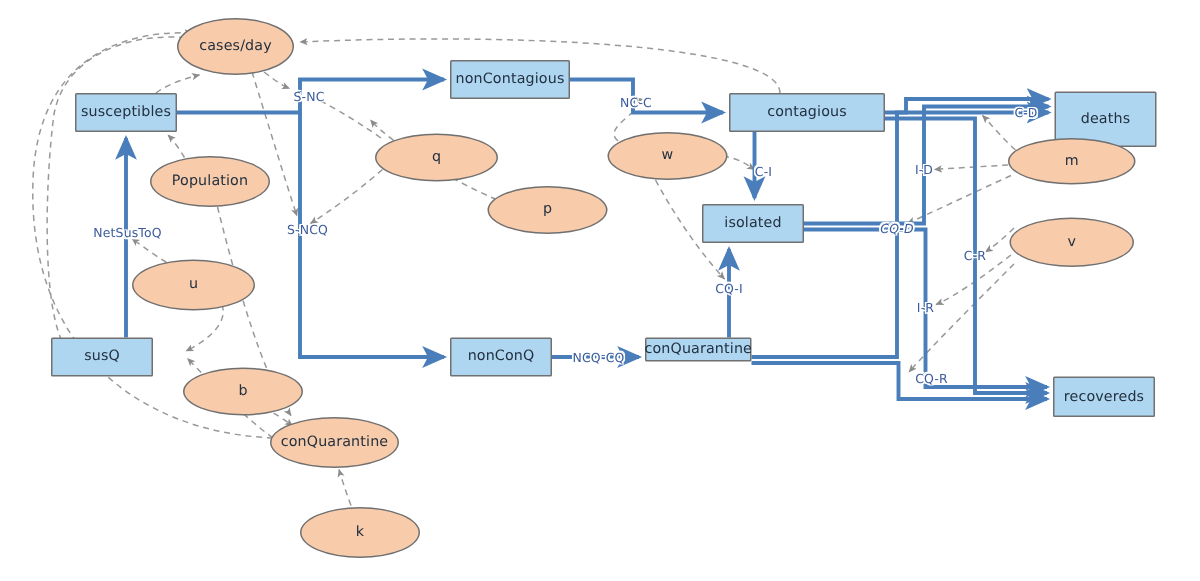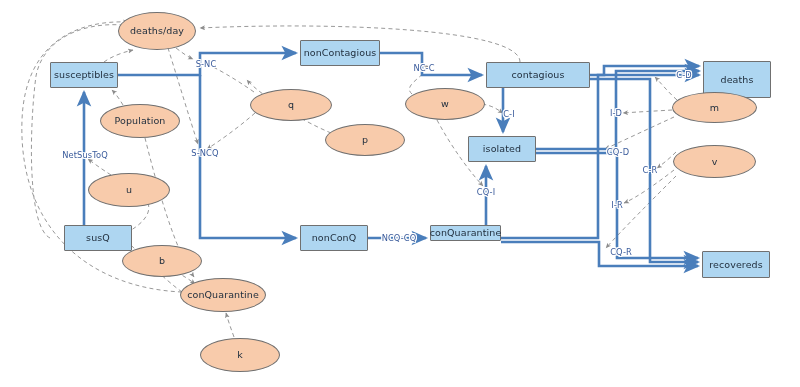--- a/index.html
+++ b/index.html
@@ -166,35 +166,35 @@
     </div>
   <div class="node stock" style="left:486px;top:62px;width:104px;height:26px;">
       <span>contagious</span>
     </div>
   <div class="node stock" style="left:703px;top:61px;width:68px;height:37px;">
       <span>deaths</span>
     </div>
   <div class="node stock" style="left:468px;top:136px;width:68px;height:26px;">
       <span>isolated</span>
     </div>
-  <div class="node stock" style="left:64px;top:225px;width:68px;height:26px;">
+  <div class="node stock" style="left:34px;top:225px;width:68px;height:26px;">
       <span>susQ</span>
     </div>
   <div class="node stock" style="left:300px;top:225px;width:68px;height:26px;">
       <span>nonConQ</span>
     </div>
   <div class="node stock" style="left:430px;top:225px;width:71px;height:16px;">
       <span>conQuarantine</span>
     </div>
   <div class="node stock" style="left:702px;top:251px;width:68px;height:27px;">
       <span>recovereds</span>
     </div>
 
   <div class="node var" style="left:118px;top:12px;width:78px;height:38px;">
-      <span>deaths/day</span>
+      <span>cases/day</span>
     </div>
   <div class="node var" style="left:100px;top:104px;width:80px;height:34px;">
       <span>Population</span>
     </div>
   <div class="node var" style="left:88px;top:173px;width:82px;height:34px;">
       <span>u</span>
     </div>
   <div class="node var" style="left:122px;top:245px;width:80px;height:32px;">
       <span>b</span>
     </div>
@@ -219,21 +219,21 @@
   <div class="node var" style="left:673px;top:145px;width:83px;height:33px;">
       <span>v</span>
     </div>
 
   <div class="elabel" style="left:206px;top:64px;">S-NC</div>
   <div class="elabel" style="left:424px;top:68px;">NC-C</div>
   <div class="elabel" style="left:684px;top:75px;">C-D</div>
   <div class="elabel" style="left:509px;top:114px;">C-I</div>
   <div class="elabel" style="left:616px;top:113px;">I-D</div>
   <div class="elabel" style="left:205px;top:153px;">S-NCQ</div>
-  <div class="elabel" style="left:618px;top:152px;">CQ-D</div>
+  <div class="elabel" style="left:598px;top:152px;font-style:italic;">CQ-D</div>
   <div class="elabel" style="left:650px;top:170px;">C-R</div>
   <div class="elabel" style="left:486px;top:192px;">CQ-I</div>
   <div class="elabel" style="left:617px;top:205px;">I-R</div>
   <div class="elabel" style="left:85px;top:155px;">NetSusToQ</div>
   <div class="elabel" style="left:399px;top:238px;">NCQ-CQ</div>
   <div class="elabel" style="left:599px;top:252px;margin-left:22px;">CQ-R</div>
 
 </div>
 
 </body></html>

